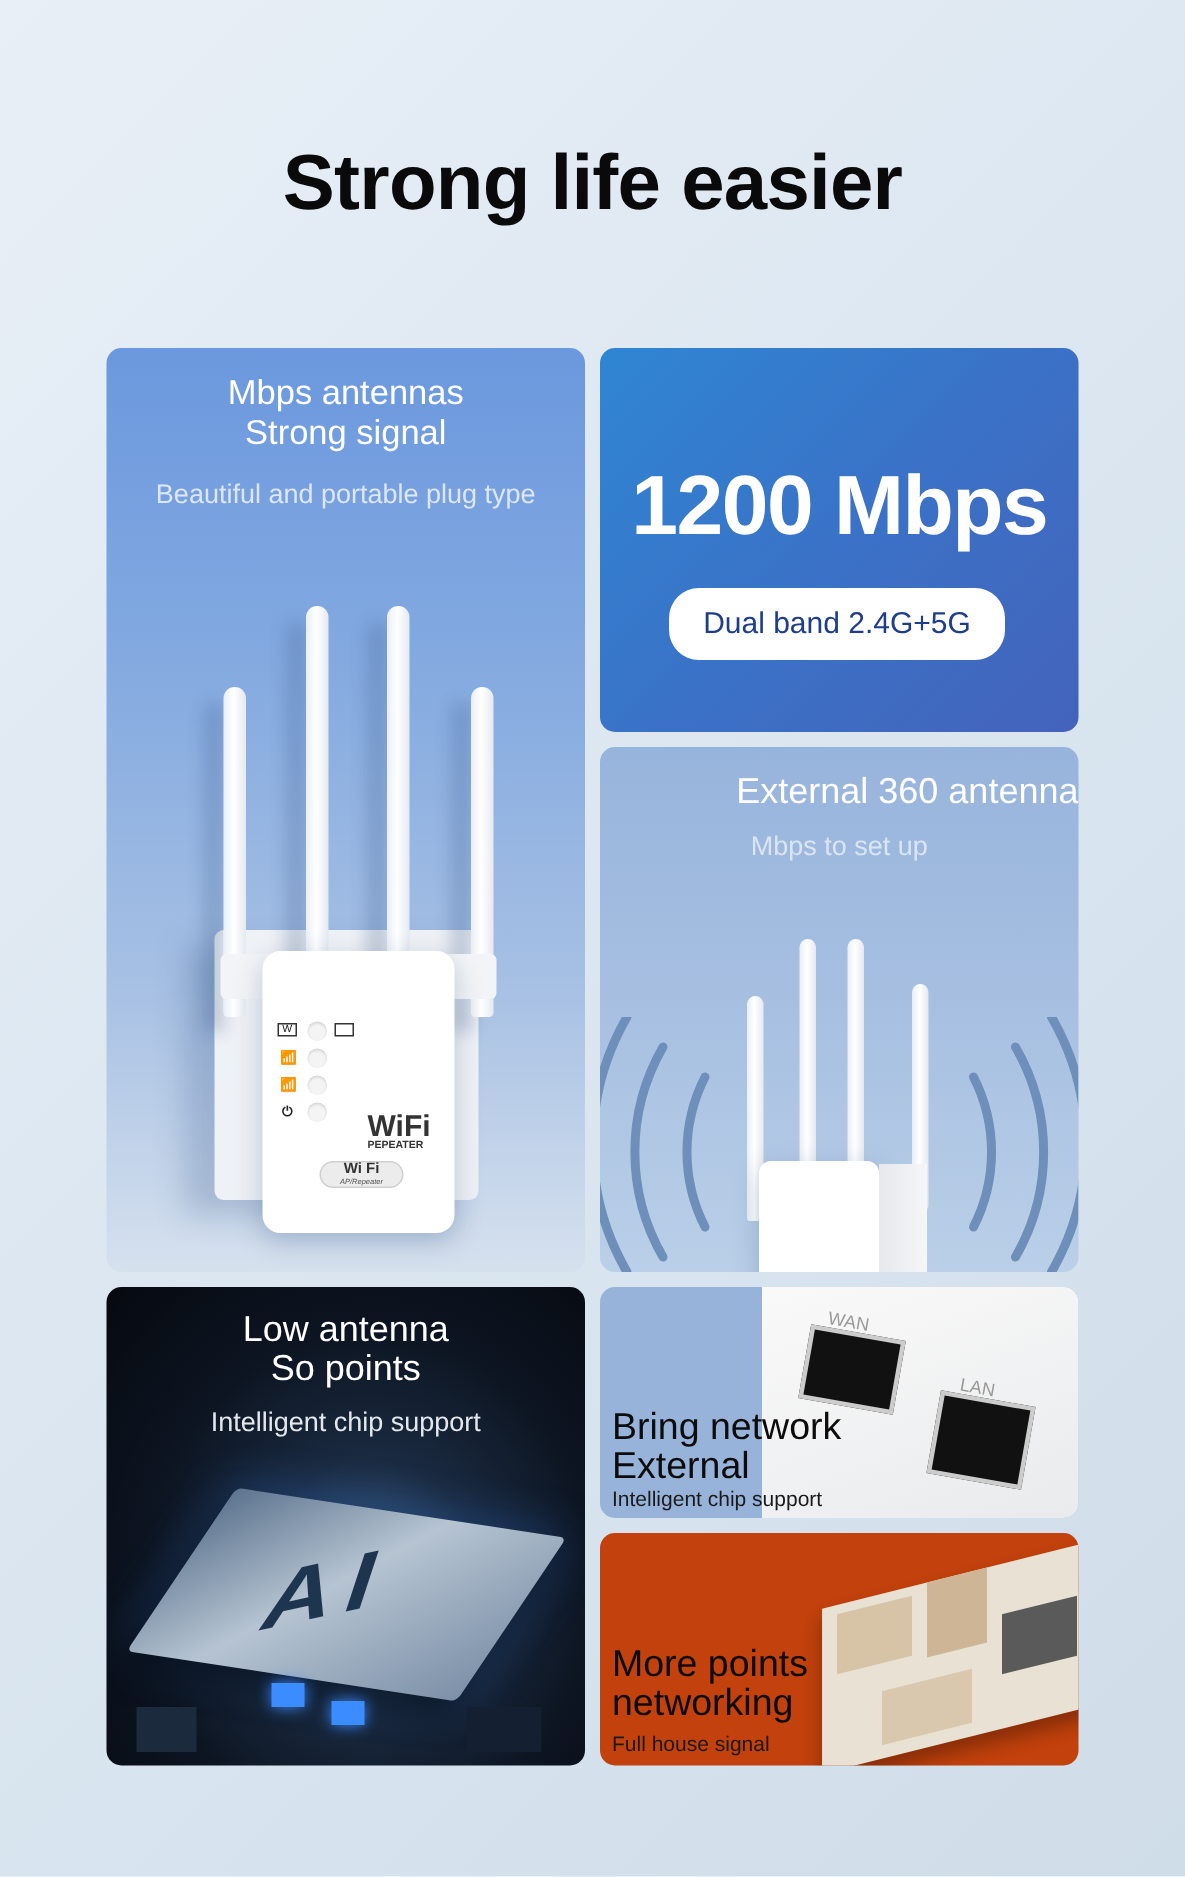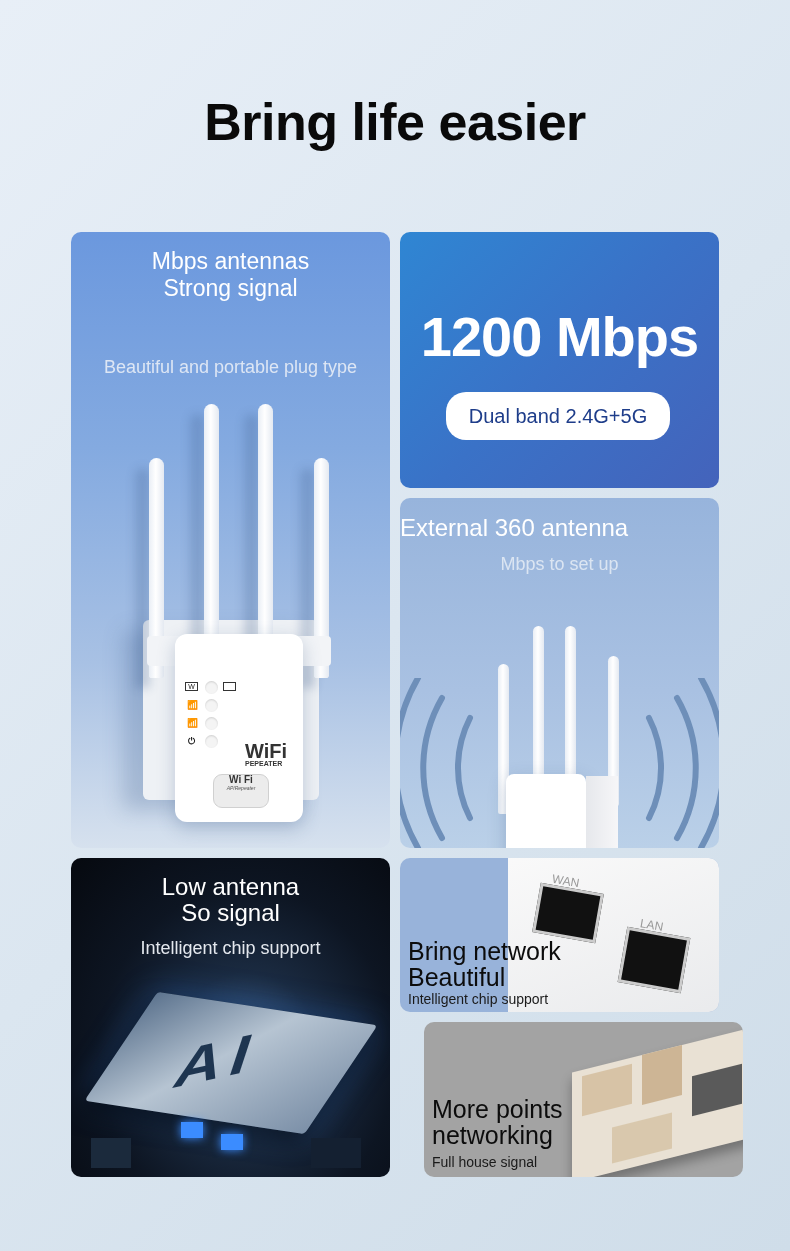--- a/index.html
+++ b/index.html
@@ -14,68 +14,68 @@
     font-size: 52px; font-weight: bold; color: #0a0a0a; letter-spacing: -0.5px;
   }
   .card { position: absolute; border-radius: 10px; overflow: hidden; }
 
   
   .c1 { left: 71px; top: 232px; width: 319px; height: 616px;
         background: linear-gradient(180deg, #6b98de 0%, #84aae0 35%, #a8c1e4 70%, #d6e1ee 100%); }
   .c1 .title { position: absolute; top: 16px; left: 0; width: 100%; text-align: center;
                color: #fff; font-size: 23px; line-height: 27px; }
   .c1 .sub { position: absolute; top: 87px; left: 0; width: 100%; text-align: center;
-             color: #dde6f4; font-size: 18px; margin-top: 38px; }
+             color: #dde6f4; font-size: 18px; }
 
   
   .c2 { left: 400px; top: 232px; width: 319px; height: 256px;
         background: linear-gradient(135deg, #2f86d3 0%, #3a72c7 50%, #4463bb 100%); }
   .c2 .speed { position: absolute; top: 72px; left: 0; width: 100%; text-align: center;
                color: #fff; font-size: 56px; font-weight: bold; letter-spacing: -1px; }
   .c2 .pill { position: absolute; top: 160px; left: 46px; width: 224px; height: 48px;
               background: #fff; border-radius: 20px; color: #1e3d8a; font-size: 20px;
               display: flex; align-items: center; justify-content: center; }
 
   
   .c3 { left: 400px; top: 498px; width: 319px; height: 350px;
         background: linear-gradient(180deg, #97b4dc 0%, #a9c1e2 55%, #bad0e8 100%); }
-  .c3 .title { position: absolute; top: 16px; left: 0; width: 100%; text-align: left;
+  .c3 .title { position: absolute; top: 16px; left: 0; width: 100%; text-align: right;
                color: #fff; font-size: 24px; }
   .c3 .sub { position: absolute; top: 56px; left: 0; width: 100%; text-align: center;
              color: #dbe5f2; font-size: 18px; }
 
   
   .c4 { left: 71px; top: 858px; width: 319px; height: 319px;
         background: radial-gradient(ellipse at 55% 62%, #3a5a80 0%, #1a2a40 30%, #0d1522 60%, #06090f 100%); }
   .c4 .title { position: absolute; top: 16px; left: 0; width: 100%; text-align: center;
                color: #fff; font-size: 24px; line-height: 26px; }
   .c4 .sub { position: absolute; top: 80px; left: 0; width: 100%; text-align: center;
              color: #e4e8ee; font-size: 18px; }
 
   
   .c5 { left: 400px; top: 858px; width: 319px; height: 154px; background: #98b3da; }
   .c5 .title { position: absolute; left: 8px; top: 80px; color: #0c0c0c; font-size: 25px; line-height: 26px; }
   .c5 .sub { position: absolute; left: 8px; top: 133px; color: #1a1a1a; font-size: 14px; }
 
   
-  .c6 { left: 400px; top: 1022px; width: 319px; height: 155px; background: #a3a3a3; margin-left: 24px; }
+  .c6 { left: 400px; top: 1022px; width: 319px; height: 155px; background: #c2410c; }
   .c6 .title { position: absolute; left: 8px; top: 74px; color: #0c0c0c; font-size: 25px; line-height: 26px; }
   .c6 .sub { position: absolute; left: 8px; top: 132px; color: #1a1a1a; font-size: 14px; }
 
   .abs { position: absolute; }
   .antenna { position: absolute; background: linear-gradient(90deg,#e9eef5,#ffffff 45%,#e4e9f1); border-radius: 8px 8px 3px 3px;
              box-shadow: -14px 10px 10px rgba(60,90,140,0.25); }
   .device { position: absolute; background: #fff; border-radius: 12px; box-shadow: 0 6px 18px rgba(40,70,120,0.25); }
   .led { position: absolute; width: 13px; height: 13px; border-radius: 50%; background: #f4f4f4; box-shadow: inset 0 1px 2px rgba(0,0,0,0.15); }
   .tiny-icon { position: absolute; font-size: 9px; color: #222; }
 </style>
 </head>
 <body>
 
-<h1 class="page-title">Bring life easier</h1>
+<h1 class="page-title">Strong life easier</h1>
 
 <div class="card c1">
   <div class="title">
     <div>Mbps antennas</div>
     <div>Strong signal</div>
   </div>
   <div class="sub">Beautiful and portable plug type</div>
 
   <div class="abs" style="left:0;top:0;width:319px;height:616px;">
 
@@ -95,21 +95,21 @@
       <span class="tiny-icon" style="left:12px;top:66px;">📶</span>
       <div class="led" style="left:30px;top:65px;"></div>
       <span class="tiny-icon" style="left:12px;top:84px;">📶</span>
       <div class="led" style="left:30px;top:83px;"></div>
       <span class="tiny-icon" style="left:13px;top:102px;font-weight:bold;">⏻</span>
       <div class="led" style="left:30px;top:101px;"></div>
       <div class="abs" style="left:70px;top:108px;">
         <div style="font-size:20px;font-weight:bold;color:#333;line-height:18px;">WiFi</div>
         <div style="font-size:7px;font-weight:bold;color:#333;">PEPEATER</div>
       </div>
-      <div class="abs" style="left:38px;top:140px;width:56px;height:34px;background:#ececec;border-radius:9px;text-align:center;border:1px solid #d0d0d0;">
+      <div class="abs" style="left:38px;top:140px;width:56px;height:18px;background:#ececec;border-radius:9px;text-align:center;border:1px solid #d0d0d0;">
         <div style="font-size:10px;font-weight:bold;color:#333;line-height:10px;">Wi Fi</div>
         <div style="font-size:5px;color:#555;font-style:italic;">AP/Repeater</div>
       </div>
     </div>
   </div>
 </div>
 
 <div class="card c2">
   <div class="speed">1200 Mbps</div>
   <div class="pill">Dual band 2.4G+5G</div>
@@ -132,21 +132,21 @@
   <div class="antenna" style="left:133px;top:128px;width:11px;height:150px;box-shadow:none;"></div>
   <div class="antenna" style="left:165px;top:128px;width:11px;height:150px;box-shadow:none;"></div>
   <div class="antenna" style="left:208px;top:158px;width:11px;height:150px;box-shadow:none;"></div>
   <div class="device" style="left:106px;top:276px;width:80px;height:90px;border-radius:8px 8px 0 0;"></div>
   <div class="abs" style="left:186px;top:278px;width:32px;height:80px;background:linear-gradient(90deg,#e6e8ec,#f6f6f8);"></div>
 </div>
 
 <div class="card c4">
   <div class="title">
     <div>Low antenna</div>
-    <div>So signal</div>
+    <div>So points</div>
   </div>
   <div class="sub">Intelligent chip support</div>
   <div class="abs" style="left:0;top:0;width:319px;height:319px;">
     <div class="abs" style="left:40px;top:150px;width:240px;height:110px;transform:skewX(-28deg) rotate(8deg);background:linear-gradient(135deg,#5d748f 0%,#b6c4d2 45%,#7c90a8 100%);border-radius:4px;box-shadow:0 10px 20px rgba(0,0,0,0.6), 0 0 30px rgba(60,140,255,0.35);"></div>
     <div class="abs" style="left:110px;top:168px;font-size:58px;color:#1e3550;font-weight:bold;transform:skewX(-30deg) rotate(-14deg);letter-spacing:8px;">AI</div>
     <div class="abs" style="left:20px;top:280px;width:40px;height:30px;background:#1b2a3c;"></div>
     <div class="abs" style="left:110px;top:264px;width:22px;height:16px;background:#3b8cff;box-shadow:0 0 10px #3b8cff;"></div>
     <div class="abs" style="left:150px;top:276px;width:22px;height:16px;background:#3b8cff;box-shadow:0 0 10px #3b8cff;"></div>
     <div class="abs" style="left:240px;top:280px;width:50px;height:30px;background:#142031;"></div>
   </div>
@@ -154,21 +154,21 @@
 
 <div class="card c5">
   <div class="abs" style="left:108px;top:-10px;width:220px;height:170px;background:linear-gradient(160deg,#fafafa,#e9eaec);border-radius:6px 0 0 0;">
     <div class="abs" style="left:44px;top:26px;font-size:12px;color:#999;transform:rotate(10deg);">WAN</div>
     <div class="abs" style="left:28px;top:40px;width:64px;height:50px;background:#111;border:3px solid #ccc;transform:rotate(10deg);"></div>
     <div class="abs" style="left:132px;top:70px;font-size:12px;color:#999;transform:rotate(10deg);">LAN</div>
     <div class="abs" style="left:114px;top:84px;width:64px;height:56px;background:#111;border:3px solid #ccc;transform:rotate(10deg);"></div>
   </div>
   <div class="title">
     <div>Bring network</div>
-    <div>Beautiful</div>
+    <div>External</div>
   </div>
   <div class="sub">Intelligent chip support</div>
 </div>
 
 <div class="card c6">
   <div class="abs" style="left:138px;top:8px;width:190px;height:150px;">
     <div class="abs" style="left:10px;top:20px;width:180px;height:110px;background:#e9e1d4;transform:skewY(-14deg);box-shadow:0 8px 12px rgba(0,0,0,0.3);"></div>
     <div class="abs" style="left:20px;top:40px;width:50px;height:40px;background:#d7c3a6;transform:skewY(-14deg);"></div>
     <div class="abs" style="left:80px;top:20px;width:40px;height:50px;background:#cdb595;transform:skewY(-14deg);"></div>
     <div class="abs" style="left:130px;top:40px;width:50px;height:40px;background:#5a5a5a;transform:skewY(-14deg);"></div>

